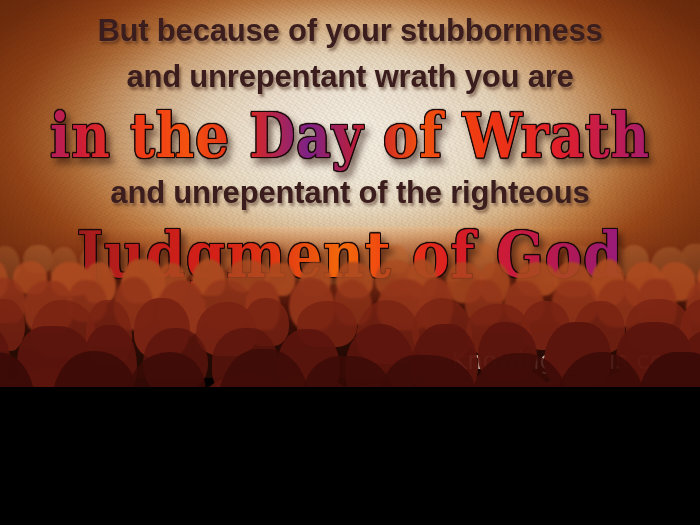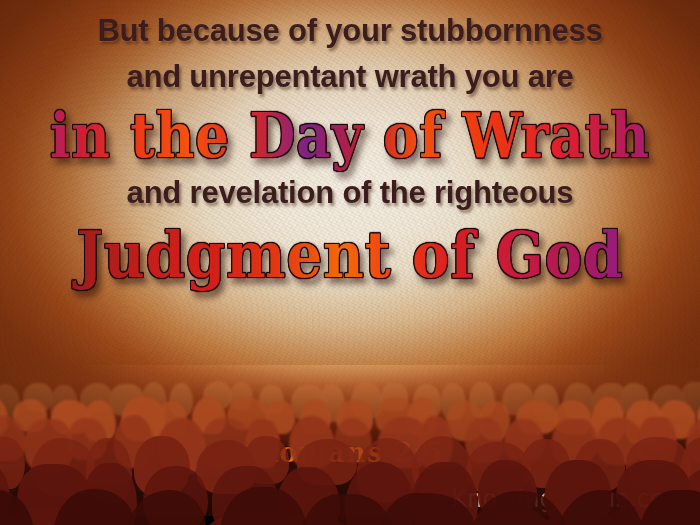--- a/index.html
+++ b/index.html
@@ -4,21 +4,21 @@
 <title>Scripture Image</title>
 <style>
   html, body {
     margin: 0;
     padding: 0;
     background: #000;
   }
   #stage {
     position: relative;
     width: 700px;
-    height: 525px;
+    height: 387px;
     overflow: hidden;
     font-family: "Liberation Sans", sans-serif;
     background: #a34a1e;
     user-select: none;
   }
 
   
   .bg-base {
     position: absolute;
     inset: 0;
@@ -378,21 +378,21 @@
     <div class="crowd-shade"></div>
     <div class="crowd-glow"></div>
   </div>
 
   <div class="vignette"></div>
 
   <div class="verse">
     <div class="plain-line l1">But because of your stubbornness</div>
     <div class="plain-line">and unrepentant wrath you are</div>
     <div class="fancy fancy-wrath">in the Day of Wrath</div>
-    <div class="plain-line">and revelation of the righteous</div>
+    <div class="plain-line">and unrepentant of the righteous</div>
     <div class="fancy fancy-judgment">Judgment of God</div>
   </div>
 
   <div class="reference">Romans 2:5</div>
 
   <div class="bottom-black"></div>
 
   <div class="watermark">Knowing-Jesus.com</div>
 
 </div>

